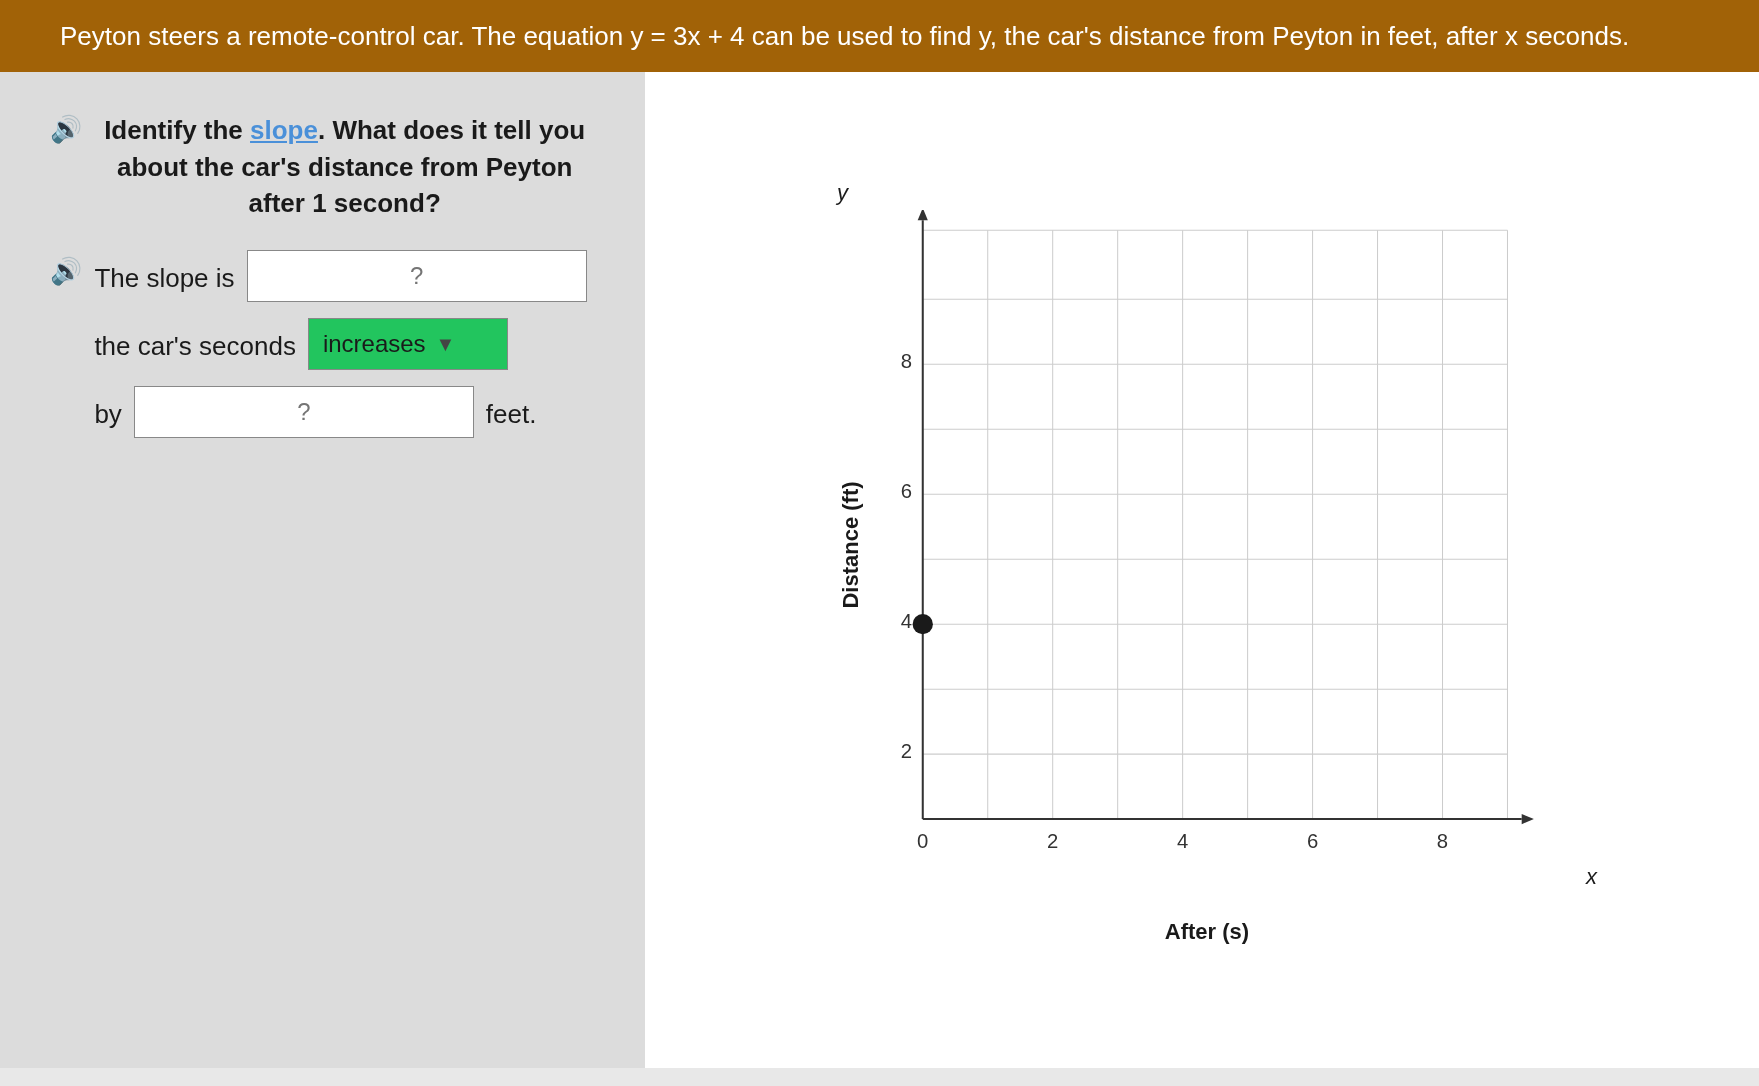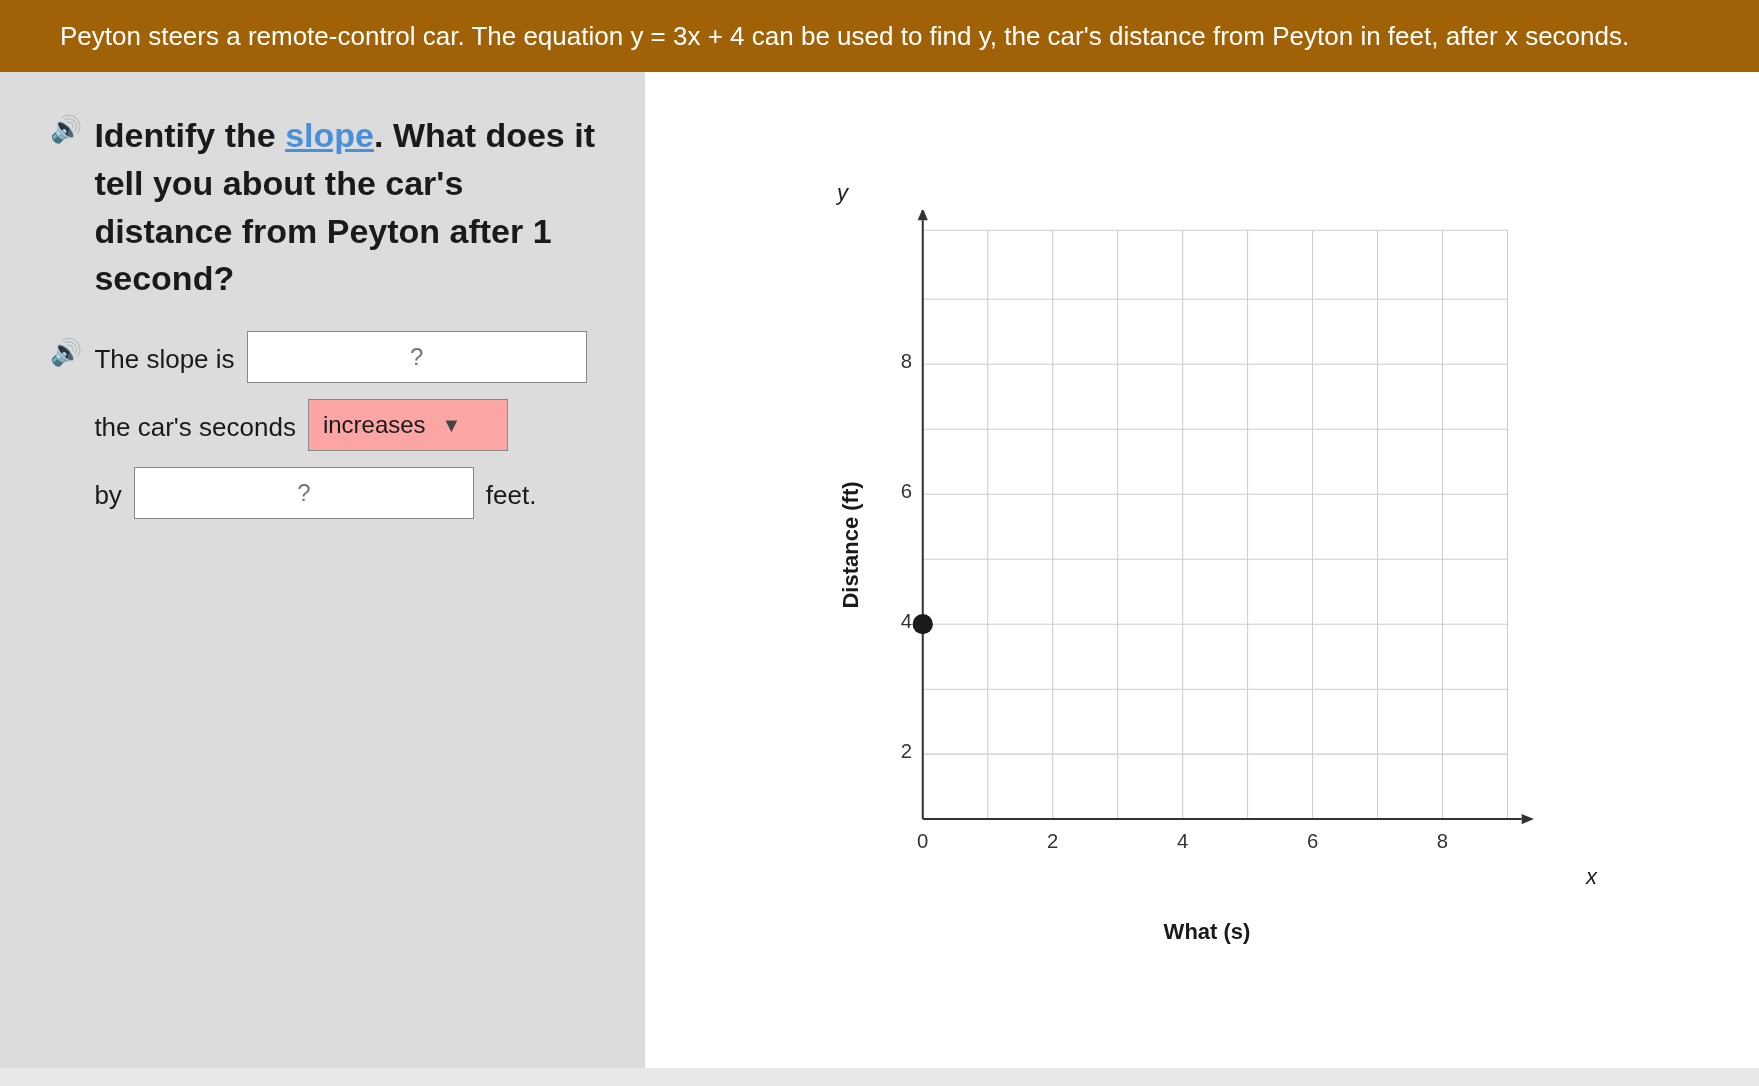--- a/index.html
+++ b/index.html
@@ -44,24 +44,25 @@
     }
 
     .speaker-icon {
       color: #4a90d9;
       font-size: 26px;
       margin-top: 2px;
       flex-shrink: 0;
     }
 
     .question-text {
-      font-size: 34px;
+      font-size: 26px;
       font-weight: bold;
       line-height: 1.4;
       color: #1a1a1a;
+      text-align: center;
     }
 
     .question-text .slope-link {
       color: #4a90d9;
       text-decoration: underline;
       font-weight: bold;
     }
 
     .answer-section {
       display: flex;
@@ -103,27 +104,27 @@
     }
 
     .input-box-wide {
       min-width: 100px;
     }
 
     .dropdown-wrapper {
       display: inline-flex;
       align-items: center;
       border: 1.5px solid #888;
-      background: #fca5a5;
+      background: #22c55e;
       padding: 8px 14px;
       font-size: 24px;
       cursor: pointer;
       height: 52px;
       min-width: 200px;
-      gap: 16px;
+      gap: 10px;
     }
 
     .dropdown-text {
       color: #1a1a1a;
     }
 
     .dropdown-arrow {
       color: #444;
       font-size: 20px;
     }
@@ -290,18 +291,18 @@
           <text x="44" y="540" text-anchor="middle" font-size="20" fill="#333">2</text>
           <text x="44" y="412" text-anchor="middle" font-size="20" fill="#333">4</text>
           <text x="44" y="284" text-anchor="middle" font-size="20" fill="#333">6</text>
           <text x="44" y="156" text-anchor="middle" font-size="20" fill="#333">8</text>
 
           <circle cx="60" cy="408" r="10" fill="#1a1a1a"></circle>
 
         </svg>
 
         <div class="axis-label-y">Distance (ft)</div>
-        <div class="axis-label-x">What (s)</div>
+        <div class="axis-label-x">After (s)</div>
       </div>
     </div>
   </div>
 
 </div>
 
 </body></html>

